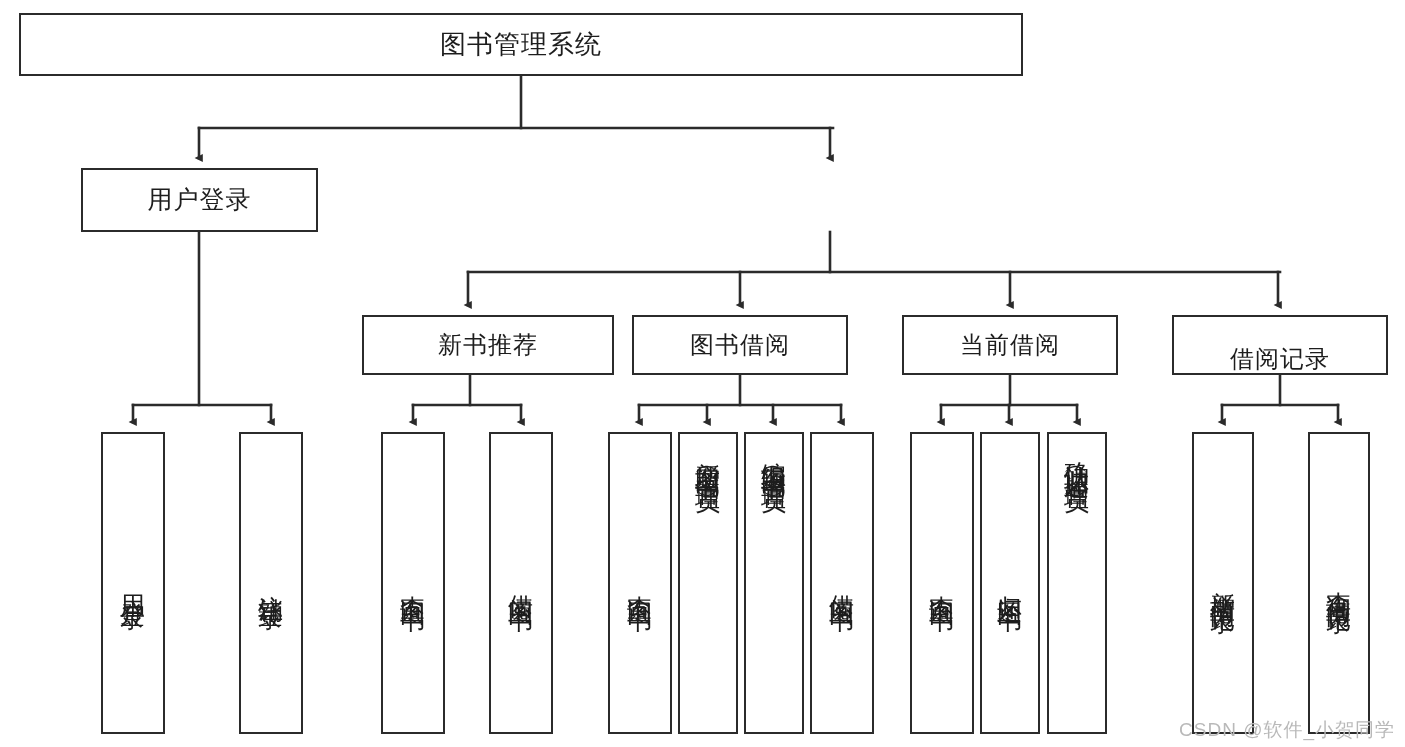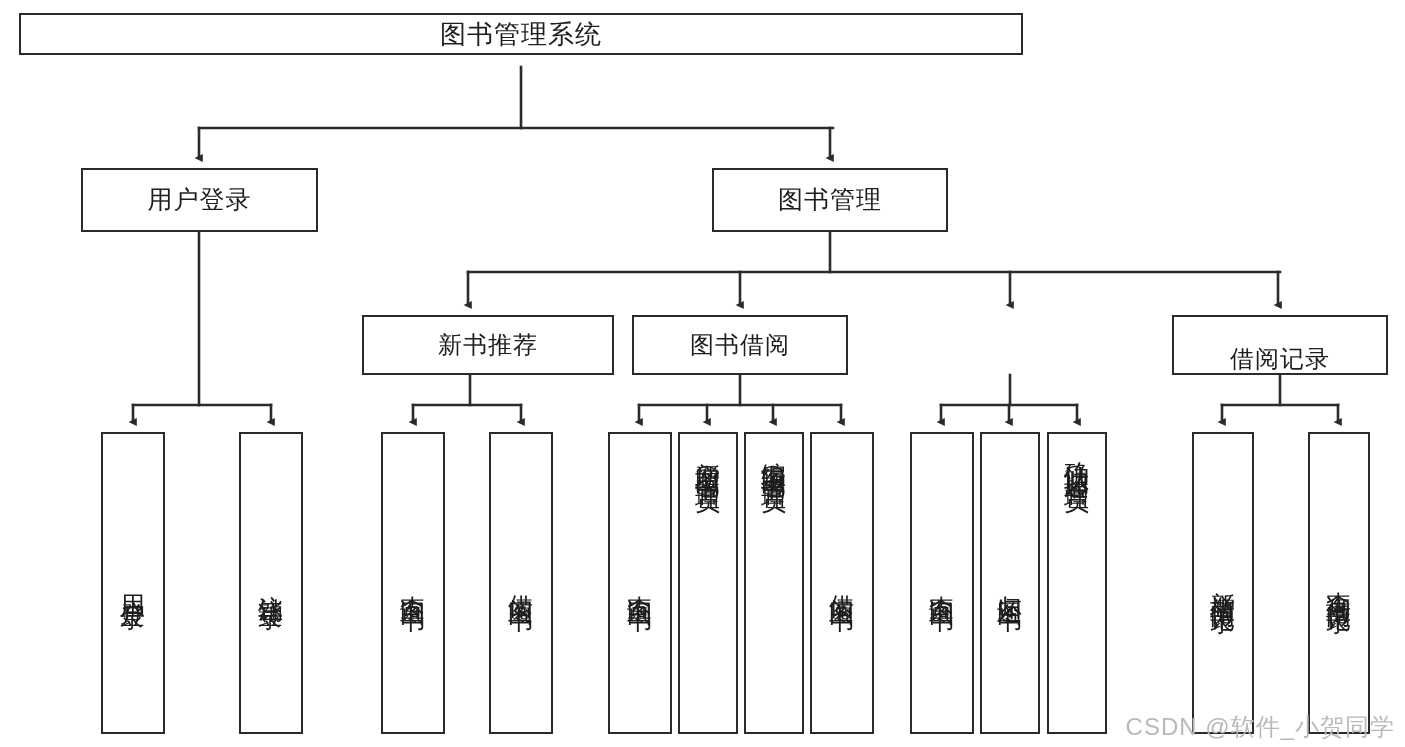--- a/index.html
+++ b/index.html
@@ -56,21 +56,21 @@
     text-orientation:upright;
     font-size:25px;
     line-height:1.04;
     letter-spacing:4px;
     white-space:nowrap;
   }
   .watermark{
     position:absolute;
     right:10px;
     bottom:4px;
-    font-size:24px;
+    font-size:19px;
     color:#b9b9b9;
     letter-spacing:1px;
     z-index:5;
     white-space:nowrap;
     font-family:"Liberation Sans","DejaVu Sans",sans-serif;
   }
 </style>
 </head>
 <body>
 
@@ -119,40 +119,40 @@
       <path d="M1009,405 L1009,422" marker-end="url(#arrow)"></path>
       <path d="M1077,405 L1077,422" marker-end="url(#arrow)"></path>
 
       <path d="M1280,375 L1280,405"></path>
       <path d="M1222,405 L1338,405"></path>
       <path d="M1222,405 L1222,422" marker-end="url(#arrow)"></path>
       <path d="M1338,405 L1338,422" marker-end="url(#arrow)"></path>
     </g>
   </svg>
 
-  <div class="node h root" style="left:19px; top:13px; width:1004px; height:42px;">
+  <div class="node h root" style="left:19px; top:13px; width:1004px; height:63px;">
     <span class="label">图书管理系统</span>
   </div>
 
   <div class="node h" style="left:81px; top:168px; width:237px; height:64px;">
     <span class="label">用户登录</span>
   </div>
 
-  <div class="node h" style="left:712px; top:168px; width:236px; height:64px;">
-    <span class="label">图书管理</span>
-  </div>
 
   <div class="node h lvl3" style="left:362px; top:315px; width:252px; height:60px;">
     <span class="label">新书推荐</span>
   </div>
 
   <div class="node h lvl3" style="left:632px; top:315px; width:216px; height:60px;">
     <span class="label">图书借阅</span>
   </div>
 
+  <div class="node h lvl3" style="left:902px; top:315px; width:216px; height:60px;">
+    <span class="label">当前借阅</span>
+  </div>
 
   <div class="node h lvl3" style="left:1172px; top:315px; width:216px; height:60px;align-items:flex-end;">
     <span class="label">借阅记录</span>
   </div>
 
   <div class="node v mid" style="left:101px; top:432px; width:64px; height:302px;">
     <span class="label">用户登录</span>
   </div>
   <div class="node v mid" style="left:239px; top:432px; width:64px; height:302px;">
     <span class="label">注销登录</span>

